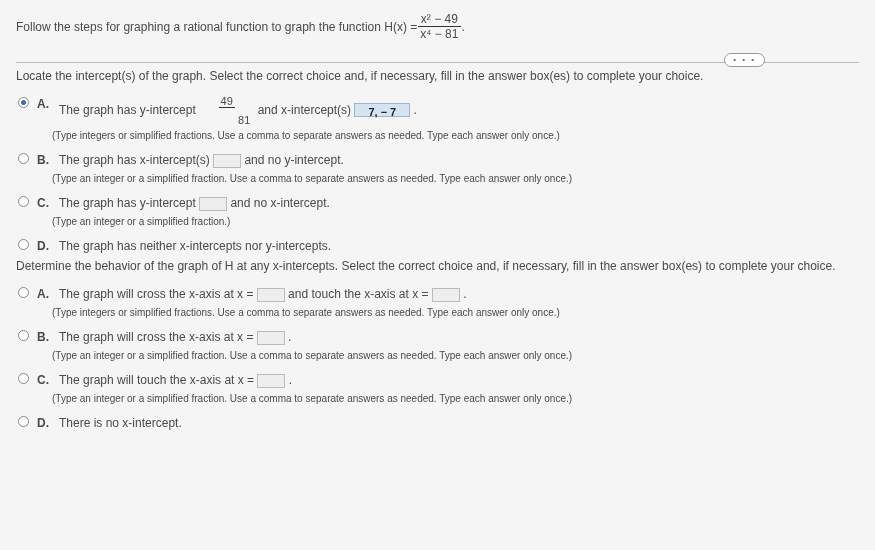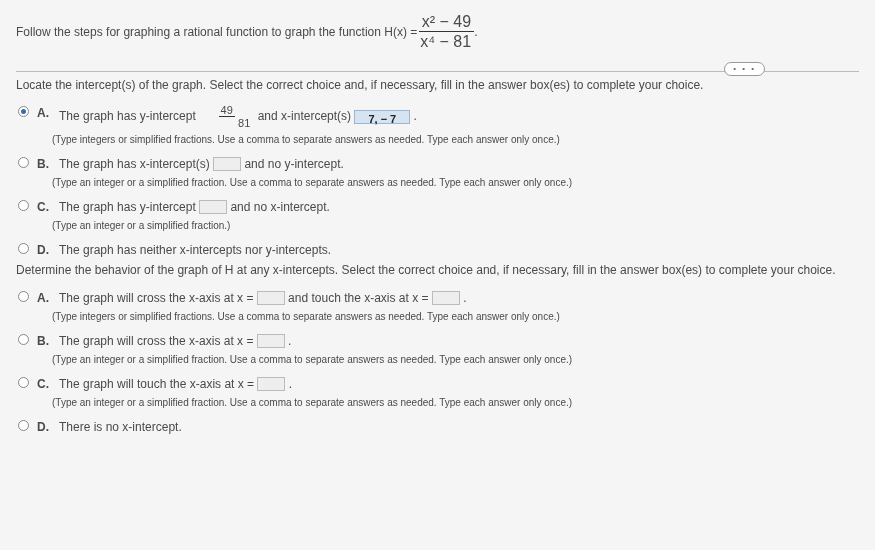--- a/index.html
+++ b/index.html
@@ -16,23 +16,23 @@
   .problem-header {
     display: flex;
     align-items: center;
     gap: 0;
     margin-bottom: 8px;
     flex-wrap: wrap;
   }
   .fraction {
     display: inline-flex;
     flex-direction: column;
-    align-items: flex-end;
+    align-items: center;
     vertical-align: middle;
-    font-size: 16px;
+    font-size: 12px;
     line-height: 1.2;
   }
   .fraction .num { border-bottom: 1px solid #333; padding: 0 3px; }
   .fraction .den { padding: 0 3px; }
   .hr-line {
     border: none;
     border-top: 1px solid #bbb;
     margin: 20px 0 4px 0;
   }
   .pill {
@@ -96,20 +96,21 @@
     font-size: 10px;
   }
   .inline-frac {
     display: inline-flex;
     flex-direction: column;
     align-items: center;
     vertical-align: middle;
     font-size: 11px;
     line-height: 1.1;
     margin: 0 2px;
+    gap: 6px;
   }
   .inline-frac .n { border-bottom: 1px solid #333; padding: 0 2px; }
   .inline-frac .d { padding: 0 2px; margin-left: 35px; }
 </style>
 </head>
 <body>
 
 <div class="problem-header">
   <span>Follow the steps for graphing a rational function to graph the function H(x) =</span>
   <span class="fraction">

